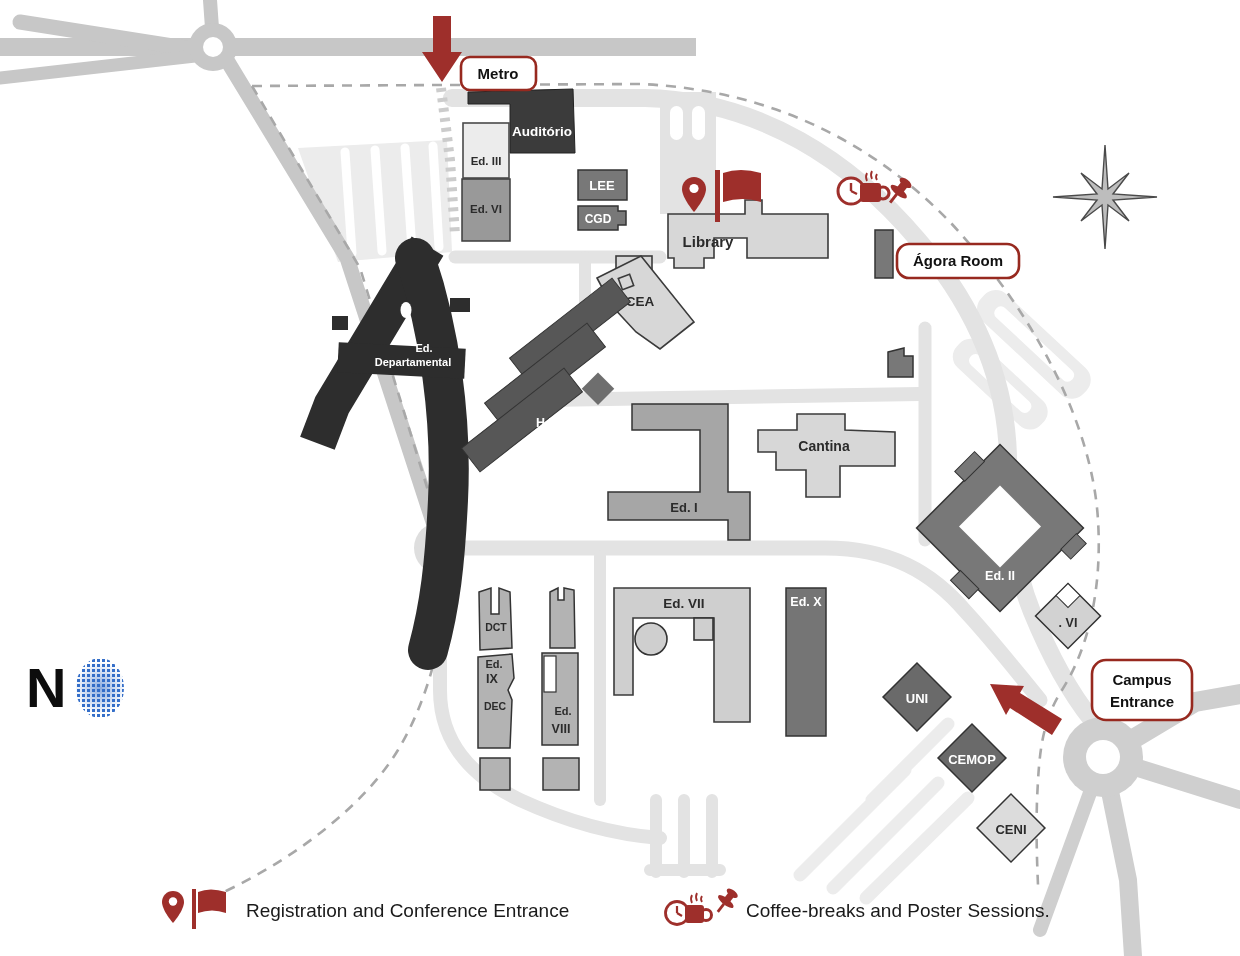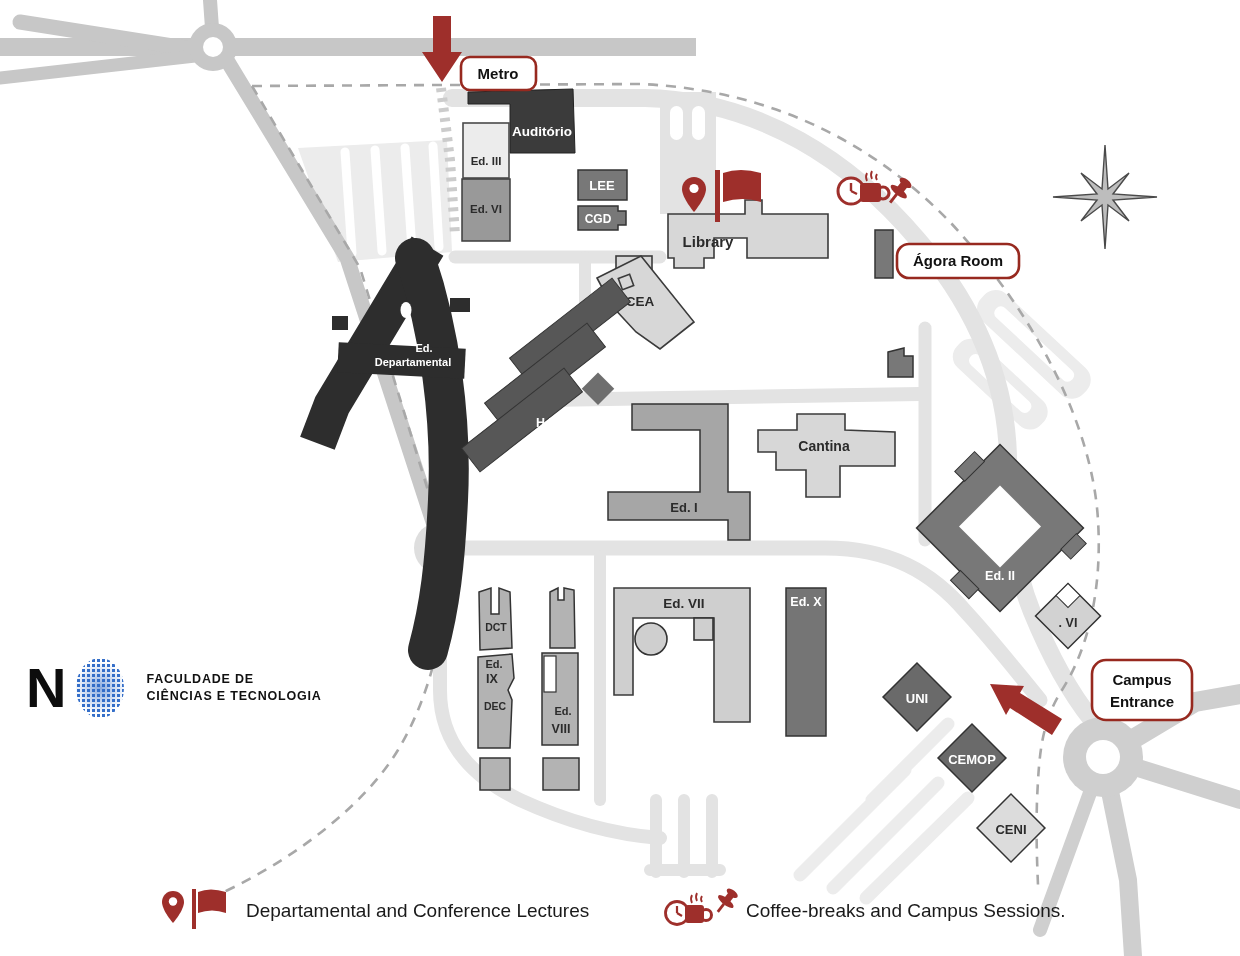--- a/index.html
+++ b/index.html
@@ -301,50 +301,46 @@
   </g>
 
   <g>
     <polygon points="1105,145 1108,189 1129,173 1113,194 1157,197 1113,200 1129,221 1108,205 1105,249 1102,205 1081,221 1097,200 1053,197 1097,194 1081,173 1102,189" fill="#bdbdbd" stroke="#4a4a4a" stroke-width="1.4"></polygon>
   </g>
 </svg>
 
 <div class="logo">
   <span class="logo-word">N</span>
   <span class="logo-o"></span>
-  <div class="logo-text">
-    <div>FACULDADE DE</div>
-    <div>CIÊNCIAS E TECNOLOGIA</div>
-  </div>
 </div>
 
 <div class="legend-item" style="left:162px;top:888px;">
   <svg width="70" height="52" viewBox="0 0 70 52">
     <g transform="translate(0,6)">
       <path fill="#9e2f2b" d="M11,0 C4.9,0 0,4.9 0,11 C0,19.5 11,32 11,32 C11,32 22,19.5 22,11 C22,4.9 17.1,0 11,0 Z"></path>
       <circle cx="11" cy="10.5" r="4.2" fill="#fff"></circle>
     </g>
     <g transform="translate(30,4)">
       <rect fill="#9e2f2b" x="0" y="0" width="4" height="40"></rect>
       <path fill="#9e2f2b" d="M6,3 Q18,-2 34,3 L34,24 Q20,19 6,24 Z"></path>
     </g>
   </svg>
-  <span class="legend-label">Departamental and Conference Lectures</span>
+  <span class="legend-label">Registration and Conference Entrance</span>
 </div>
 
 <div class="legend-item" style="left:664px;top:888px;">
   <svg width="78" height="52" viewBox="0 0 78 52">
     <g transform="translate(0,8)">
       <path stroke="#9e2f2b" fill="none" stroke-width="1.8" d="M28,2 q-2,4 0,8 M33,0 q-2,4 0,8 M38,3 q-2,3 0,6"></path>
       <circle cx="13" cy="20" r="11.5" fill="#fff" stroke="#9e2f2b" stroke-width="2.8"></circle>
       <path stroke="#9e2f2b" fill="none" stroke-width="2.2" d="M13,20 L13,13 M13,20 L18,23"></path>
       <circle cx="42" cy="22" r="5.5" fill="none" stroke="#9e2f2b" stroke-width="3"></circle>
       <rect fill="#9e2f2b" x="21" y="12" width="19" height="18" rx="3"></rect>
     </g>
     <g transform="translate(52,2) rotate(38 11 13)">
       <ellipse fill="#9e2f2b" cx="11" cy="4.5" rx="6.5" ry="3.3"></ellipse>
       <rect fill="#9e2f2b" x="7.5" y="5.5" width="7" height="8.5"></rect>
       <ellipse fill="#9e2f2b" cx="11" cy="15" rx="9.5" ry="3.4"></ellipse>
       <path stroke="#9e2f2b" fill="none" stroke-width="2.8" d="M11,18 L11,28"></path>
     </g>
   </svg>
-  <span class="legend-label" style="margin-left:4px">Coffee-breaks and Campus Sessions.</span>
+  <span class="legend-label" style="margin-left:4px">Coffee-breaks and Poster Sessions.</span>
 </div>
 
 </body></html>

